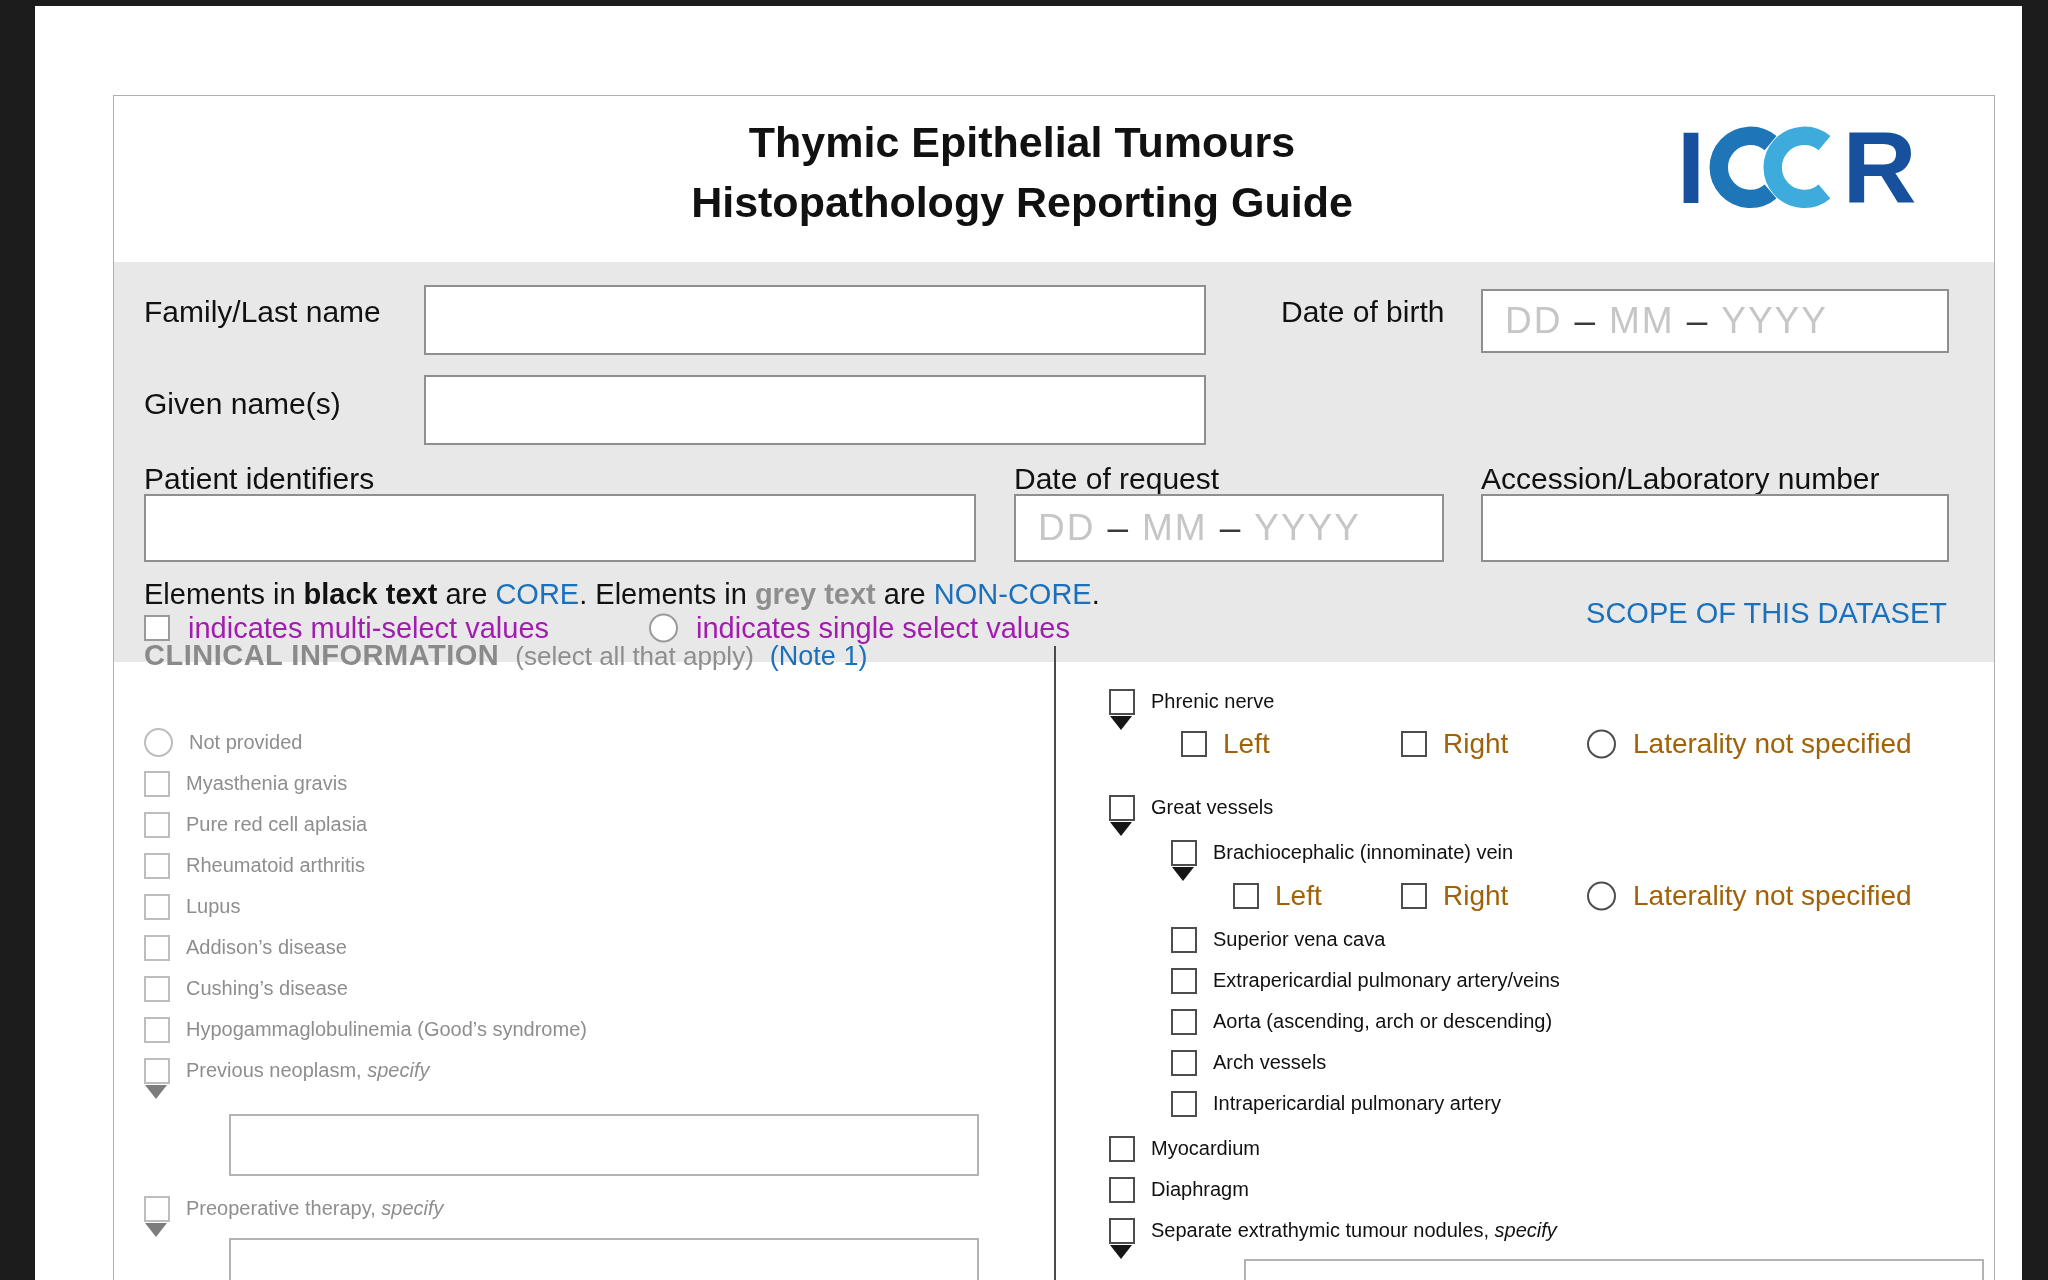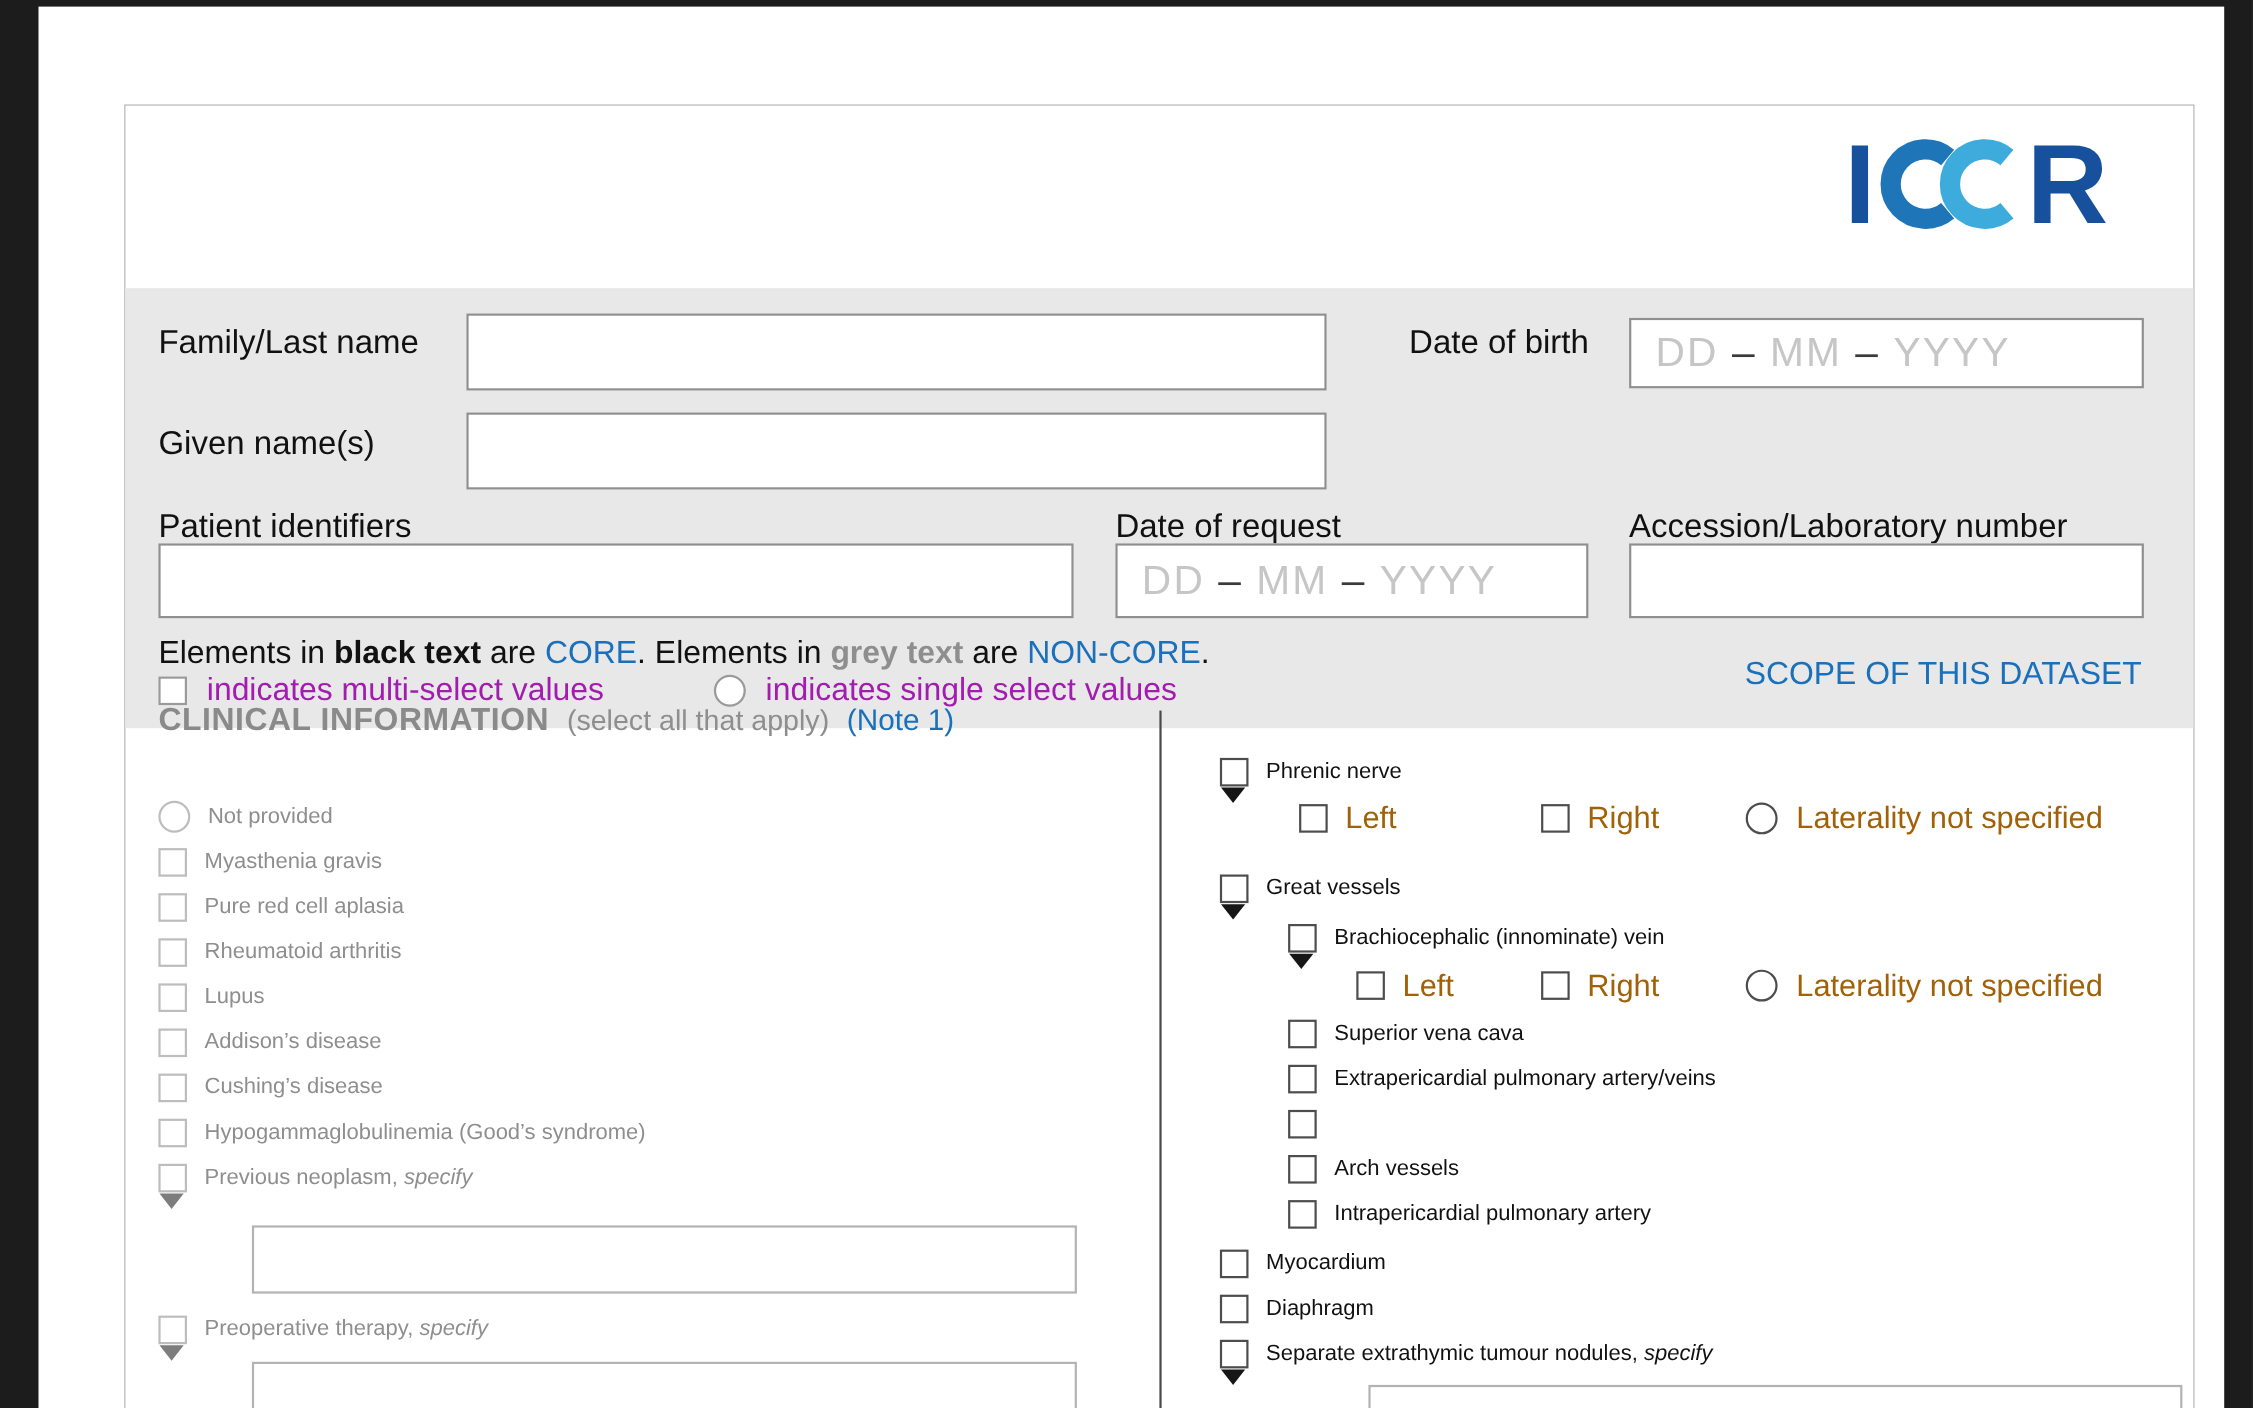--- a/index.html
+++ b/index.html
@@ -73,20 +73,24 @@
   .lat-row .ltxt { font-size:28px; color:#a16207; white-space:nowrap; }
 
   .mt1{margin-top:1px;} .mt2{margin-top:2px;} .mt3{margin-top:3px;} .mt4{margin-top:4px;} .mt7{margin-top:23px;} .mt8{margin-top:8px;} .mt9{margin-top:9px;} .mt12{margin-top:12px;}
 </style>
 </head>
 <body>
 
 <div class="page">
   <div class="form">
 
+    <div class="titles">
+      <div class="title">Thymic Epithelial Tumours</div>
+      <div class="title">Histopathology Reporting Guide</div>
+    </div>
     <div class="logo">
       <svg width="290" height="96" viewBox="0 0 190 73">
         <text x="2" y="63" font-size="78" font-weight="bold" fill="#17519d" font-family="Liberation Sans, sans-serif">I</text>
         <path d="M 73.4 17.6 A 24 24 0 1 0 73.4 54.4" fill="none" stroke="#1e76b8" stroke-width="14"></path>
         <path d="M 114.4 17.6 A 24 24 0 1 0 114.4 54.4" fill="none" stroke="#3dabdc" stroke-width="14"></path>
         <text x="128" y="63" font-size="78" font-weight="bold" fill="#17519d" font-family="Liberation Sans, sans-serif">R</text>
       </svg>
     </div>
 
     <div class="band">
@@ -231,20 +235,21 @@
       <div class="row mt3 indent1">
         <span class="cb core"></span>
         <span class="lbl black">Superior vena cava</span>
       </div>
       <div class="row indent1">
         <span class="cb core"></span>
         <span class="lbl black">Extrapericardial pulmonary artery/veins</span>
       </div>
       <div class="row indent1">
         <span class="cb core"></span>
+        <span class="lbl black">Aorta (ascending, arch or descending)</span>
       </div>
       <div class="row indent1">
         <span class="cb core"></span>
         <span class="lbl black">Arch vessels</span>
       </div>
       <div class="row indent1">
         <span class="cb core"></span>
         <span class="lbl black">Intrapericardial pulmonary artery</span>
       </div>
       <div class="row mt4">

